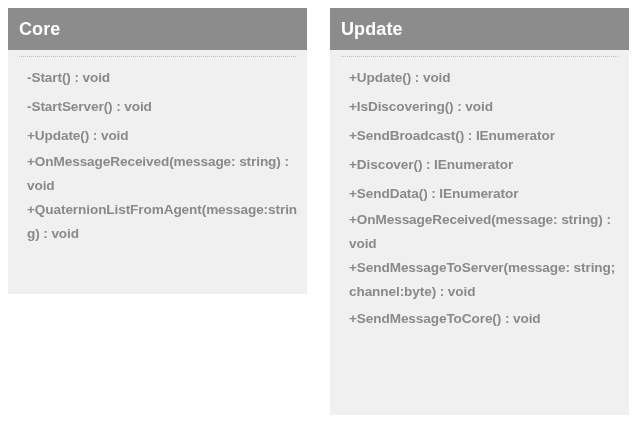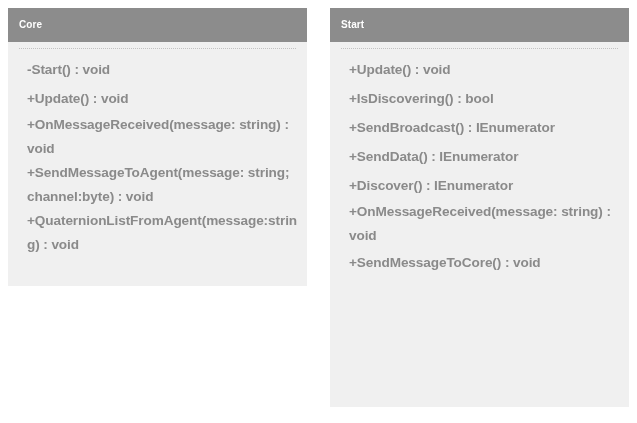--- a/index.html
+++ b/index.html
@@ -15,21 +15,21 @@
     overflow: hidden;
   }
   .uml-class {
     position: absolute;
     box-sizing: border-box;
   }
   .uml-header {
     background: #8c8c8c;
     color: #ffffff;
     font-weight: bold;
-    font-size: 10px;
+    font-size: 18px;
     line-height: 1;
     padding: 12px 0 12px 11px;
     letter-spacing: 0.1px;
   }
   .uml-body {
     background: #f0f0f0;
     padding: 6px 10px 11px 10px;
     box-sizing: border-box;
   }
   .uml-divider {
@@ -75,35 +75,36 @@
 </style>
 </head>
 <body>
 
 <div class="uml-class" id="class-core">
   <div class="uml-header">Core</div>
   <div class="uml-body">
     <div class="uml-divider"></div>
     <ul class="uml-members">
       <li class="uml-member single">-Start() : void</li>
+      <li class="uml-member single">-StartServer() : void</li>
       <li class="uml-member single">+Update() : void</li>
       <li class="uml-member">+OnMessageReceived(message: string) : void</li>
-      <li class="uml-member">+SendMessageToAgent(message: string; channel:byte) : void</li>
       <li class="uml-member">+QuaternionListFromAgent(message:string) : void</li>
     </ul>
   </div>
 </div>
 
 <div class="uml-class" id="class-agent">
-  <div class="uml-header">Start</div>
+  <div class="uml-header">Update</div>
   <div class="uml-body">
     <div class="uml-divider"></div>
     <ul class="uml-members">
       <li class="uml-member single">+Update() : void</li>
-      <li class="uml-member single">+IsDiscovering() : bool</li>
+      <li class="uml-member single">+IsDiscovering() : void</li>
       <li class="uml-member single">+SendBroadcast() : IEnumerator</li>
+      <li class="uml-member single">+Discover() : IEnumerator</li>
       <li class="uml-member single">+SendData() : IEnumerator</li>
-      <li class="uml-member single">+Discover() : IEnumerator</li>
       <li class="uml-member">+OnMessageReceived(message: string) : void</li>
+      <li class="uml-member">+SendMessageToServer(message: string; channel:byte) : void</li>
       <li class="uml-member single">+SendMessageToCore() : void</li>
     </ul>
   </div>
 </div>
 
 </body></html>

